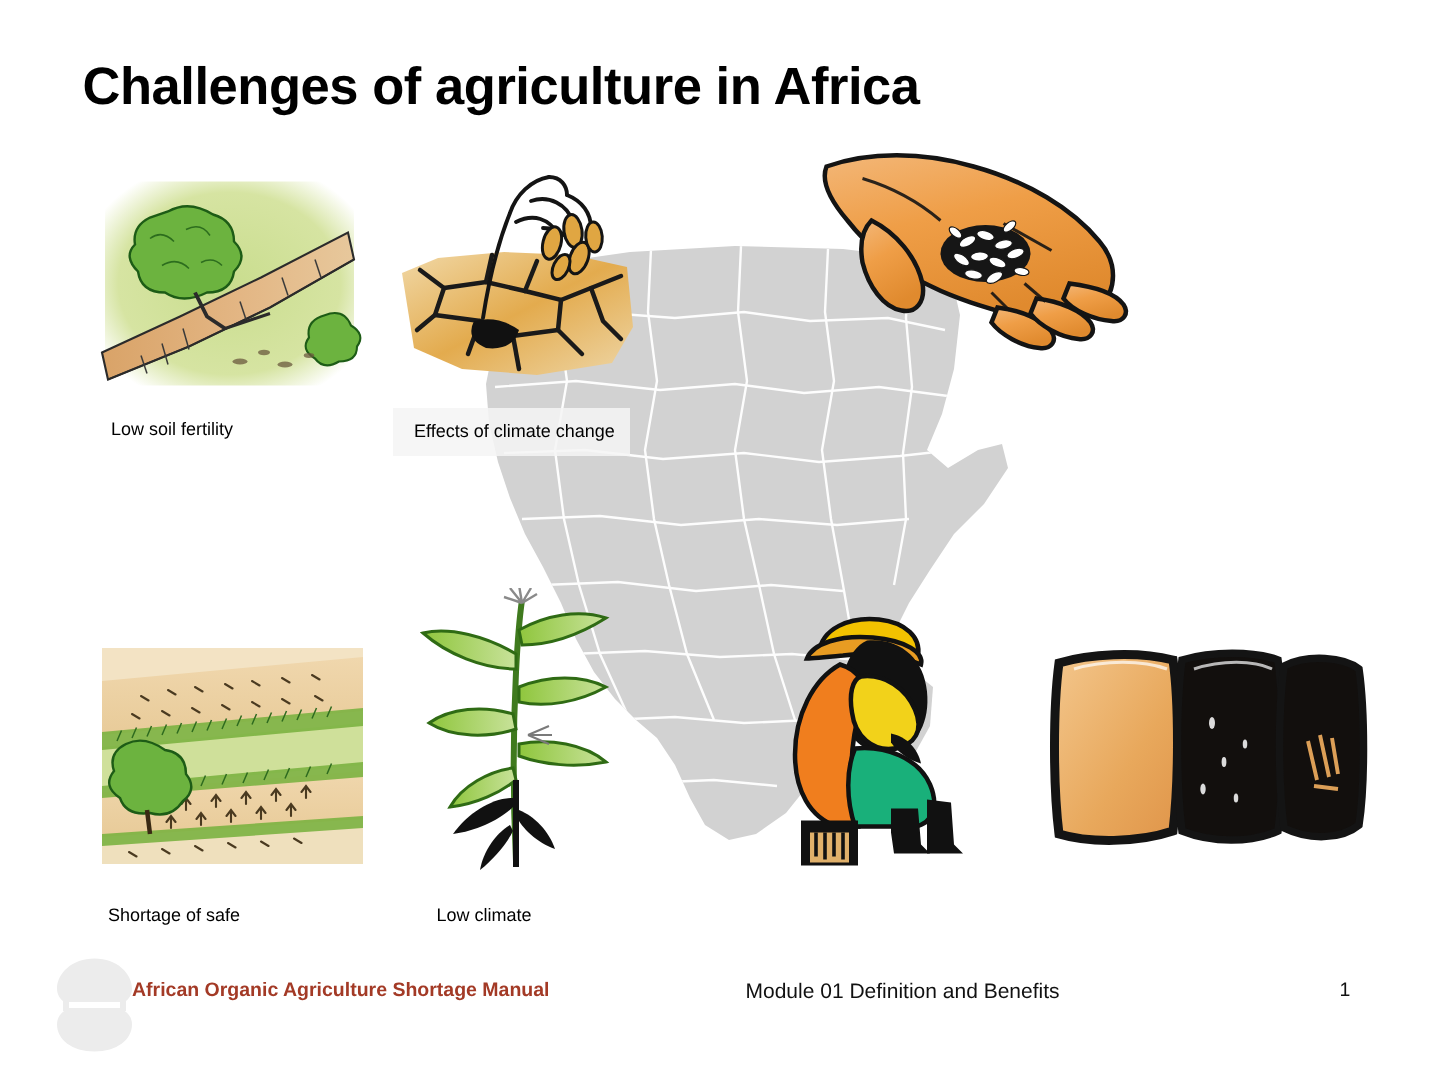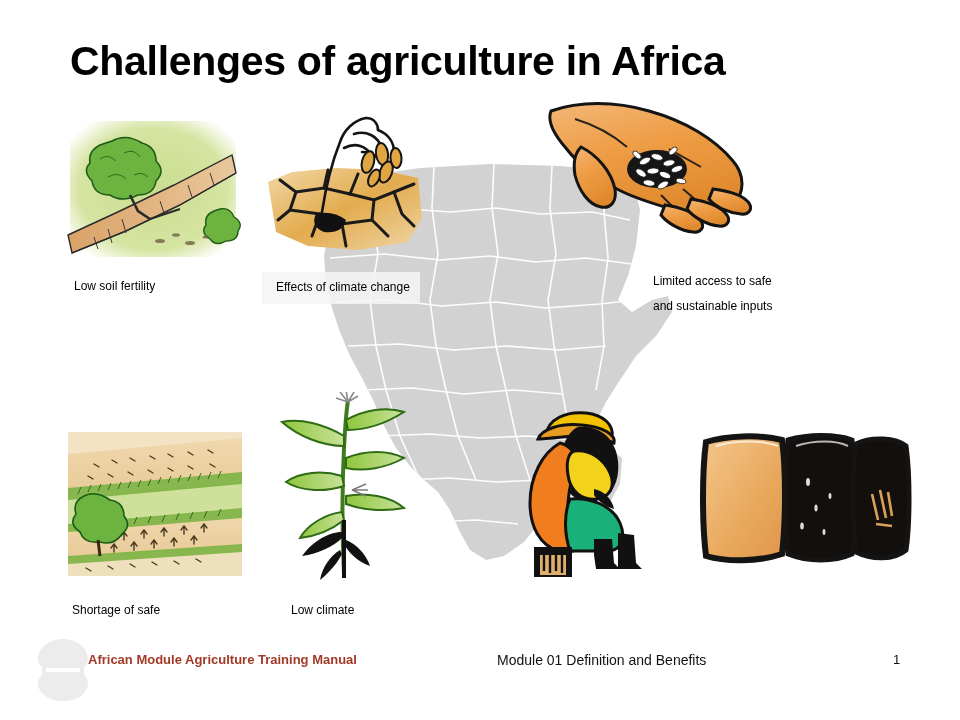--- a/index.html
+++ b/index.html
@@ -26,23 +26,23 @@
     width: 420px;
     height: 440px;
     z-index: 0;
     pointer-events: none;
   }
   .map-layer svg { display: block; width: 100%; height: 100%; }
 
   
   .slide-title {
     position: absolute;
-    left: 70px;
+    left: 55px;
     top: 38px;
-    font-size: 41px;
+    font-size: 35px;
     font-weight: bold;
     color: #000000;
     letter-spacing: -0.3px;
     white-space: nowrap;
     z-index: 6;
     font-stretch: condensed;
     text-align: right;
   }
 
   
@@ -462,22 +462,20 @@
         <path d="M20,18 C40,12 66,12 82,18"></path>
         <path d="M100,18 C118,12 140,12 152,18"></path>
       </g>
     </svg>
   </div>
 
   <div class="caption" style="left:74px; top:274px;">Low soil fertility</div>
 
   <div class="caption banner" style="left:262px; top:272px;">Effects of climate change</div>
 
-  <div class="caption" style="left:653px; top:269px;">Limited access to safe
-and sustainable inputs</div>
 
   <div class="caption" style="left:72px; top:598px;">Shortage of safe</div>
 
   <div class="caption" style="left:291px; top:598px;">Low climate</div>
 
 
   <div class="footer-logo">
     <svg viewBox="0 0 62 66" xmlns="http://www.w3.org/2000/svg">
       <g fill="#ececec">
         <path d="M31,2 C46,2 56,12 56,22 C56,30 48,34 42,34 C48,34 56,38 56,46
@@ -487,19 +485,19 @@
       <g fill="#ffffff">
         <circle cx="31" cy="13" r="4"></circle>
         <circle cx="31" cy="53" r="4"></circle>
       </g>
       <rect x="26" y="6" width="10" height="54" fill="#ececec"></rect>
       <rect x="10" y="29" width="42" height="8" fill="#ececec"></rect>
       <rect x="14" y="31" width="34" height="4" fill="#ffffff"></rect>
     </svg>
   </div>
 
-  <div class="footer-left">African Module Agriculture Training Manual</div>
+  <div class="footer-left">African Organic Agriculture Shortage Manual</div>
 
   <div class="footer-center">Module 01 Definition and Benefits</div>
 
   <div class="footer-page">1</div>
 
 </div>
 
 </body></html>

